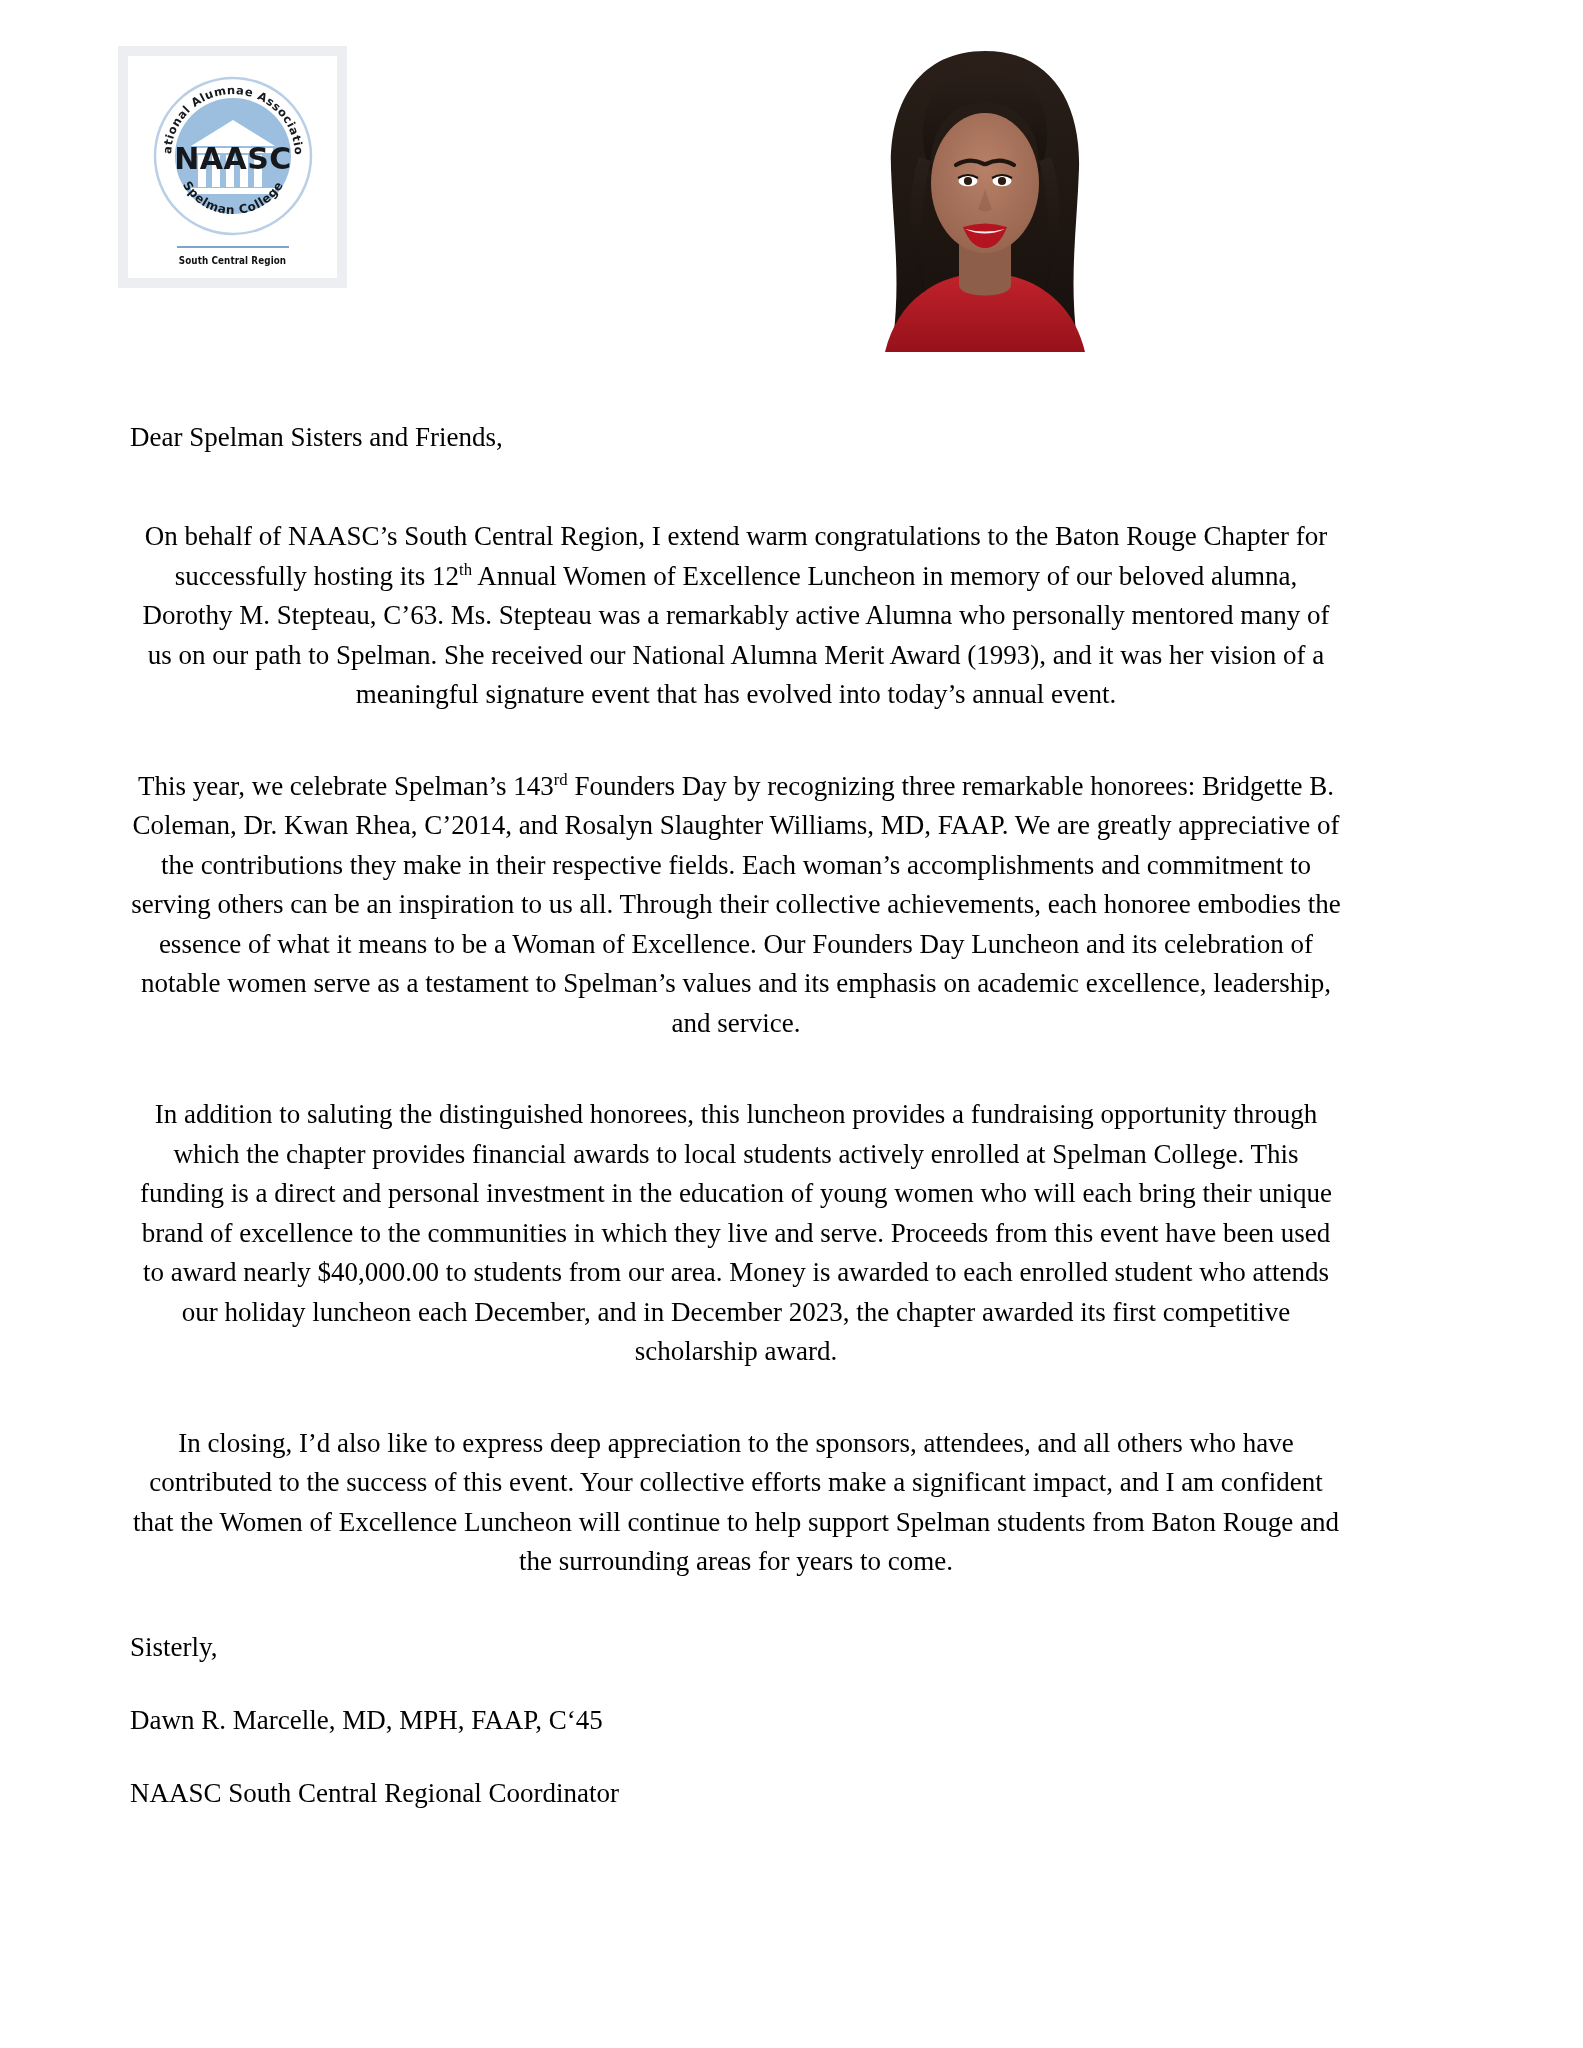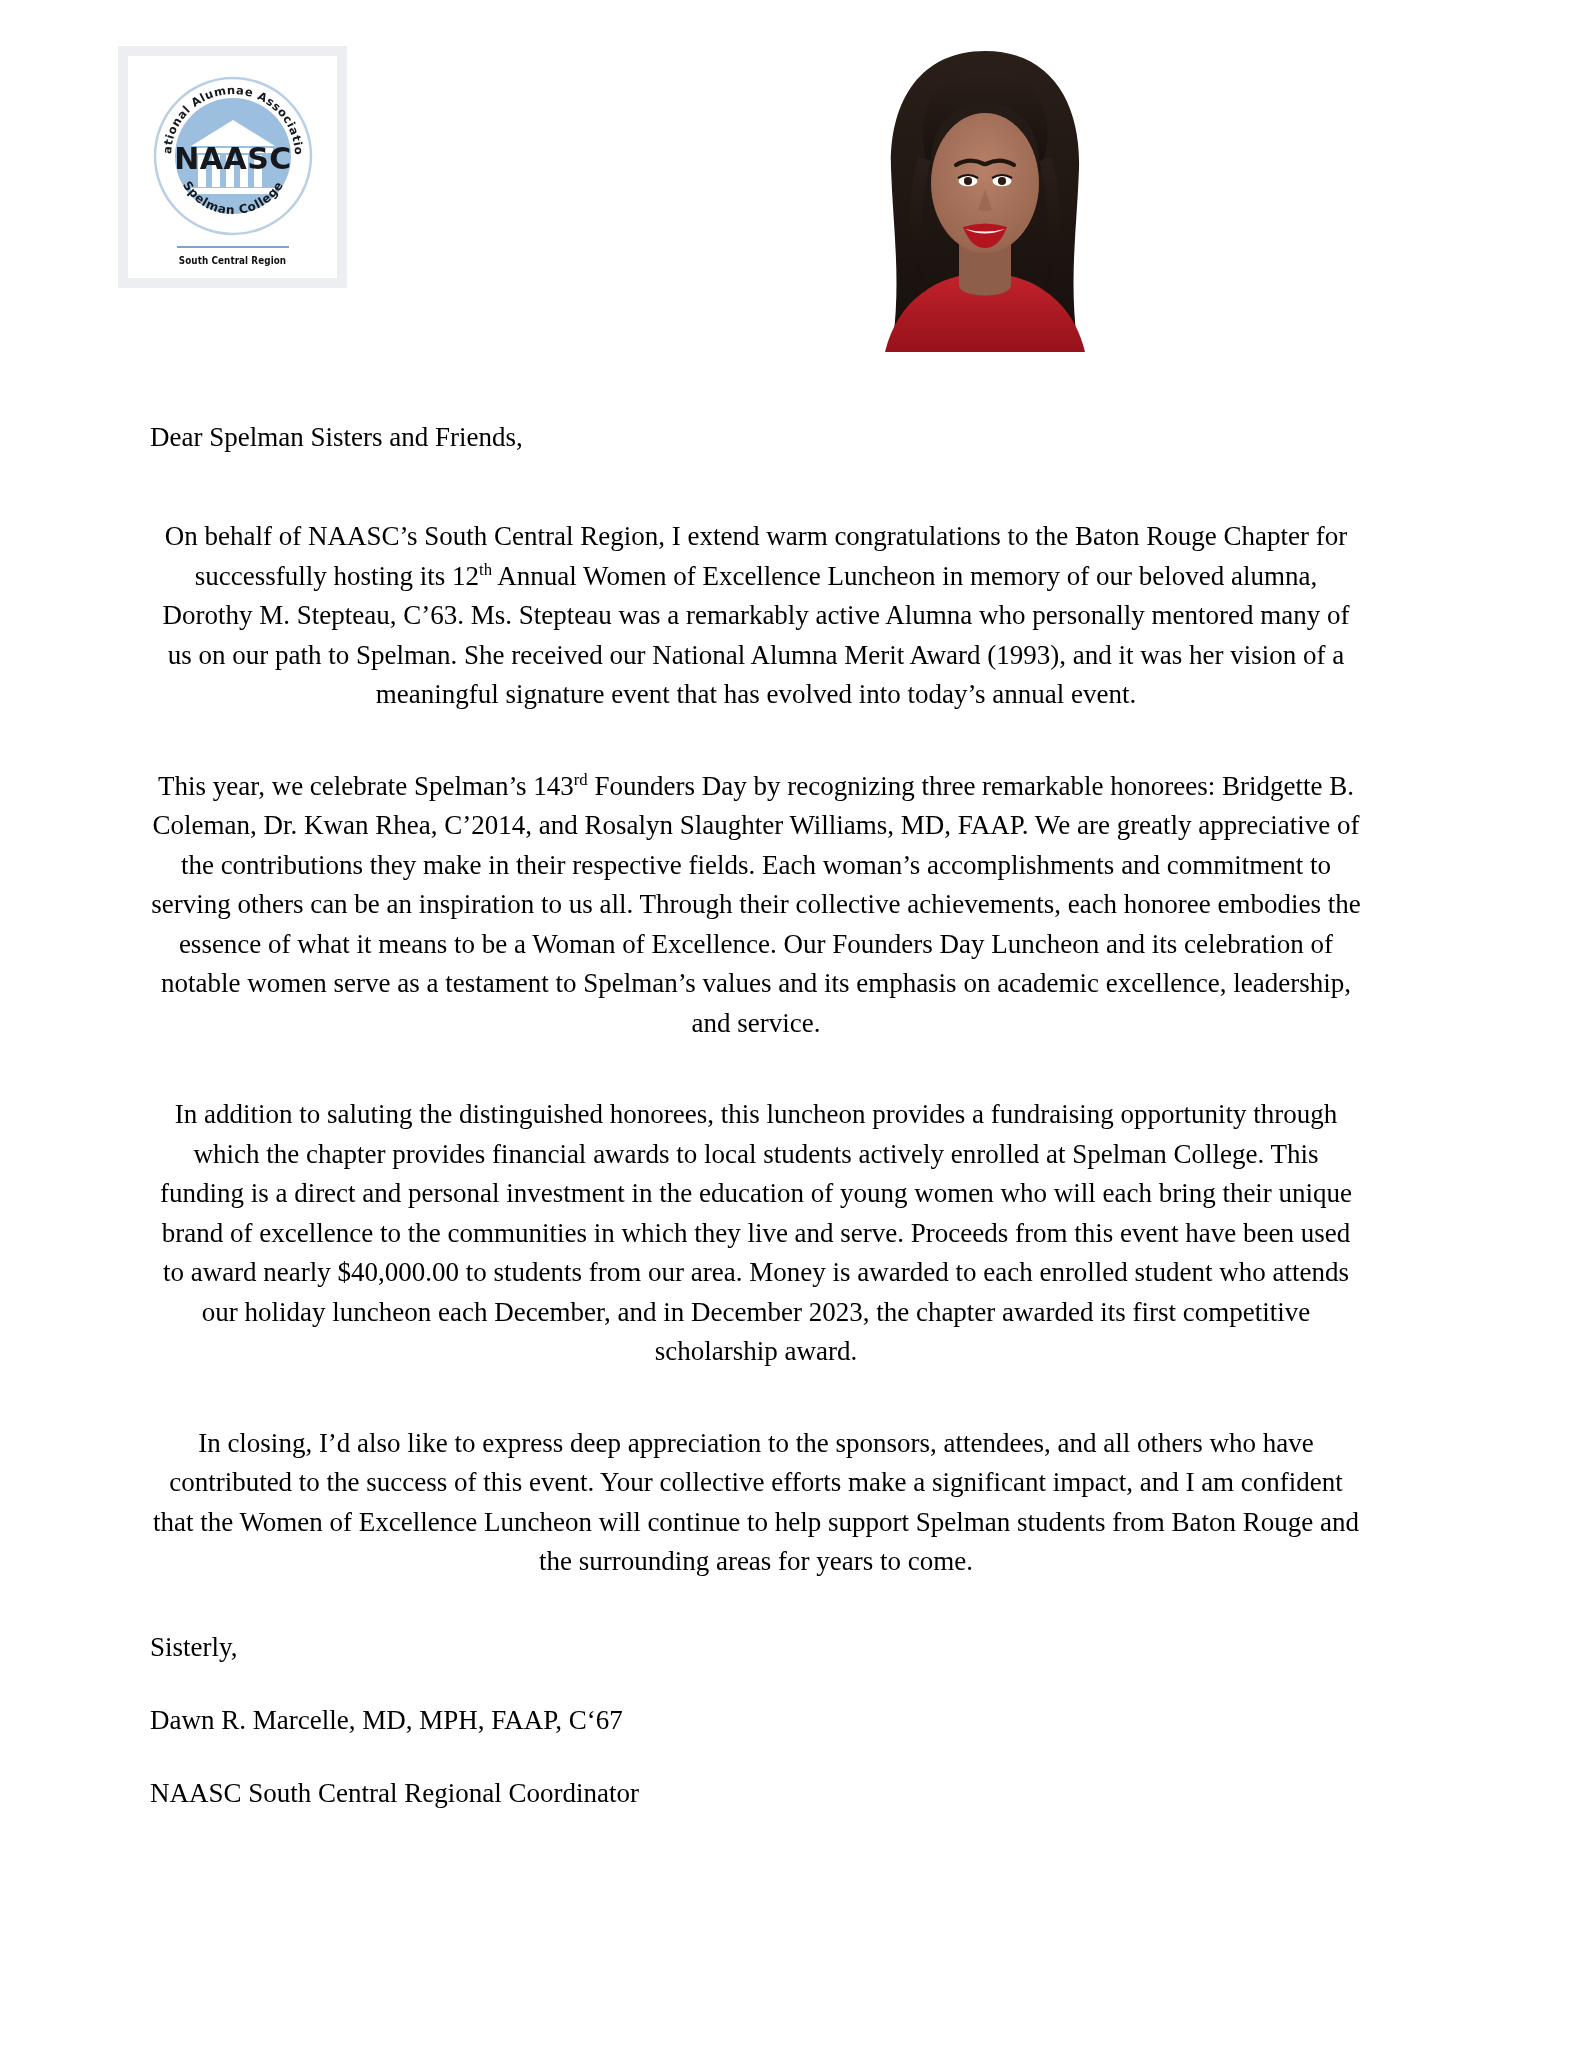--- a/index.html
+++ b/index.html
@@ -89,21 +89,21 @@
     width: 260px;
     height: 311px;
     overflow: hidden;
     background: #ffffff;
   }
   .portrait svg { display:block; }
 
   
   .letter {
     position: absolute;
-    left: 150px;
+    left: 130px;
     top: 424px;
     width: 1212px;
   }
   .salutation {
     font-size: 27px;
     line-height: 1.0;
     margin: 0 0 66px 0;
   }
   .para {
     font-size: 27px;
@@ -231,17 +231,17 @@
 
     <p class="salutation">Dear Spelman Sisters and Friends,</p>
 
     <p class="para">On behalf of NAASC’s South Central Region, I extend warm congratulations to the Baton Rouge Chapter for successfully hosting its 12<sup>th</sup> Annual Women of Excellence Luncheon in memory of our beloved alumna, Dorothy M. Stepteau, C’63.   Ms. Stepteau was a remarkably active Alumna who personally mentored many of us on our path to Spelman.  She received our National Alumna Merit Award (1993), and it was her vision of a meaningful signature event that has evolved into today’s annual event.</p>
     <p class="para">This year, we celebrate Spelman’s 143<sup>rd</sup> Founders Day by recognizing three remarkable honorees: Bridgette B. Coleman, Dr. Kwan Rhea, C’2014, and Rosalyn Slaughter Williams, MD, FAAP.  We are greatly appreciative of the contributions they make in their respective fields.  Each woman’s accomplishments and commitment to serving others can be an inspiration to us all.  Through their collective achievements, each honoree embodies the essence of what it means to be a Woman of Excellence.  Our Founders Day Luncheon and its celebration of notable women serve as a testament to Spelman’s values and its emphasis on academic excellence, leadership, and service.</p>
     <p class="para">In addition to saluting the distinguished honorees, this luncheon provides a fundraising opportunity through which the chapter provides financial awards to local students actively enrolled at Spelman College.  This funding is a direct and personal investment in the education of young women who will each bring their unique brand of excellence to the communities in which they live and serve.  Proceeds from this event have been used to award nearly $40,000.00 to students from our area.  Money is awarded to each enrolled student who attends our holiday luncheon each December, and in December 2023, the chapter awarded its first competitive scholarship award.</p>
     <p class="para">In closing, I’d also like to express deep appreciation to the sponsors, attendees, and all others who have contributed to the success of this event.   Your collective efforts make a significant impact, and I am confident that the Women of Excellence Luncheon will continue to help support Spelman students from Baton Rouge and the surrounding areas for years to come.</p>
 
     <div class="closing-block">
       <p class="closing-line">Sisterly,</p>
-      <p class="closing-line">Dawn R. Marcelle, MD, MPH, FAAP, C‘67</p>
+      <p class="closing-line">Dawn R. Marcelle, MD, MPH, FAAP, C‘45</p>
       <p class="closing-line">NAASC South Central Regional Coordinator</p>
     </div>
   </div>
 </div>
 
 </body></html>

